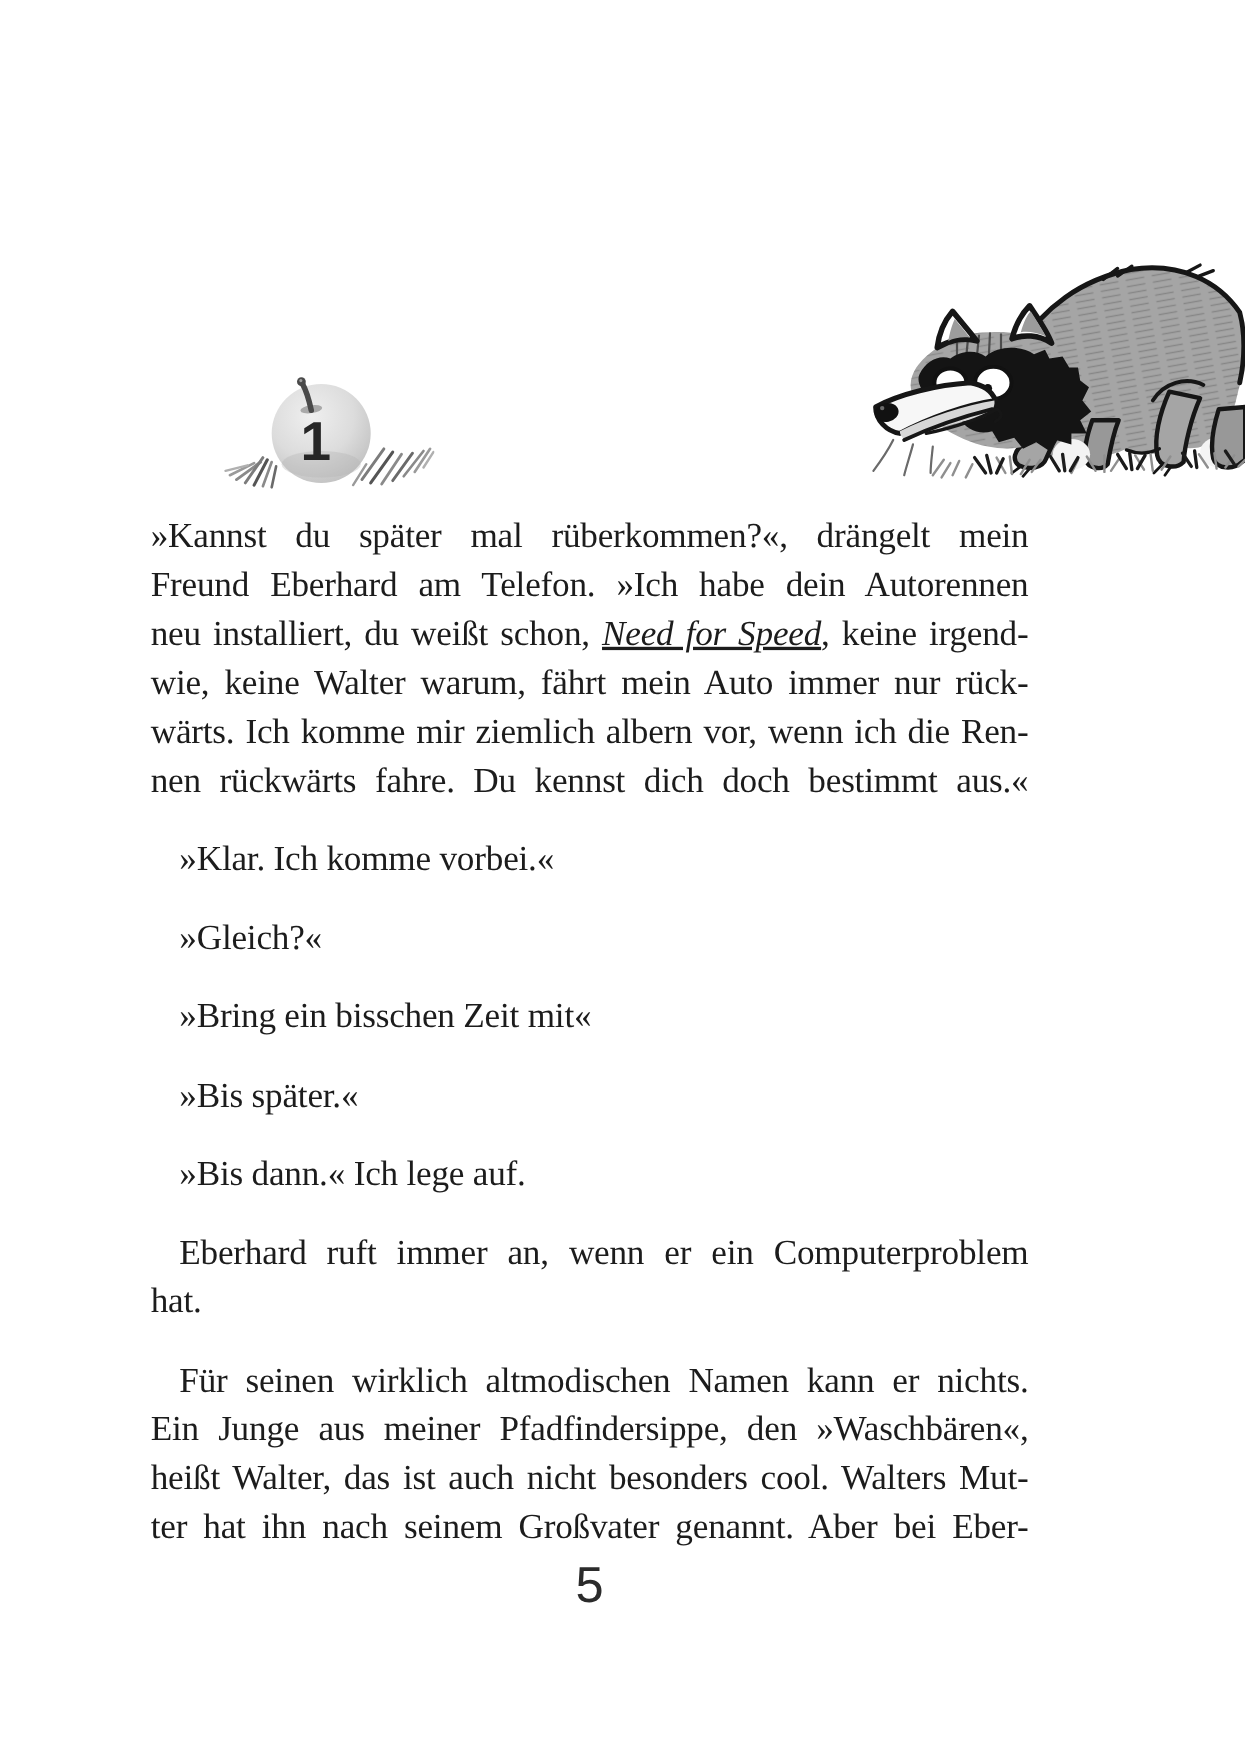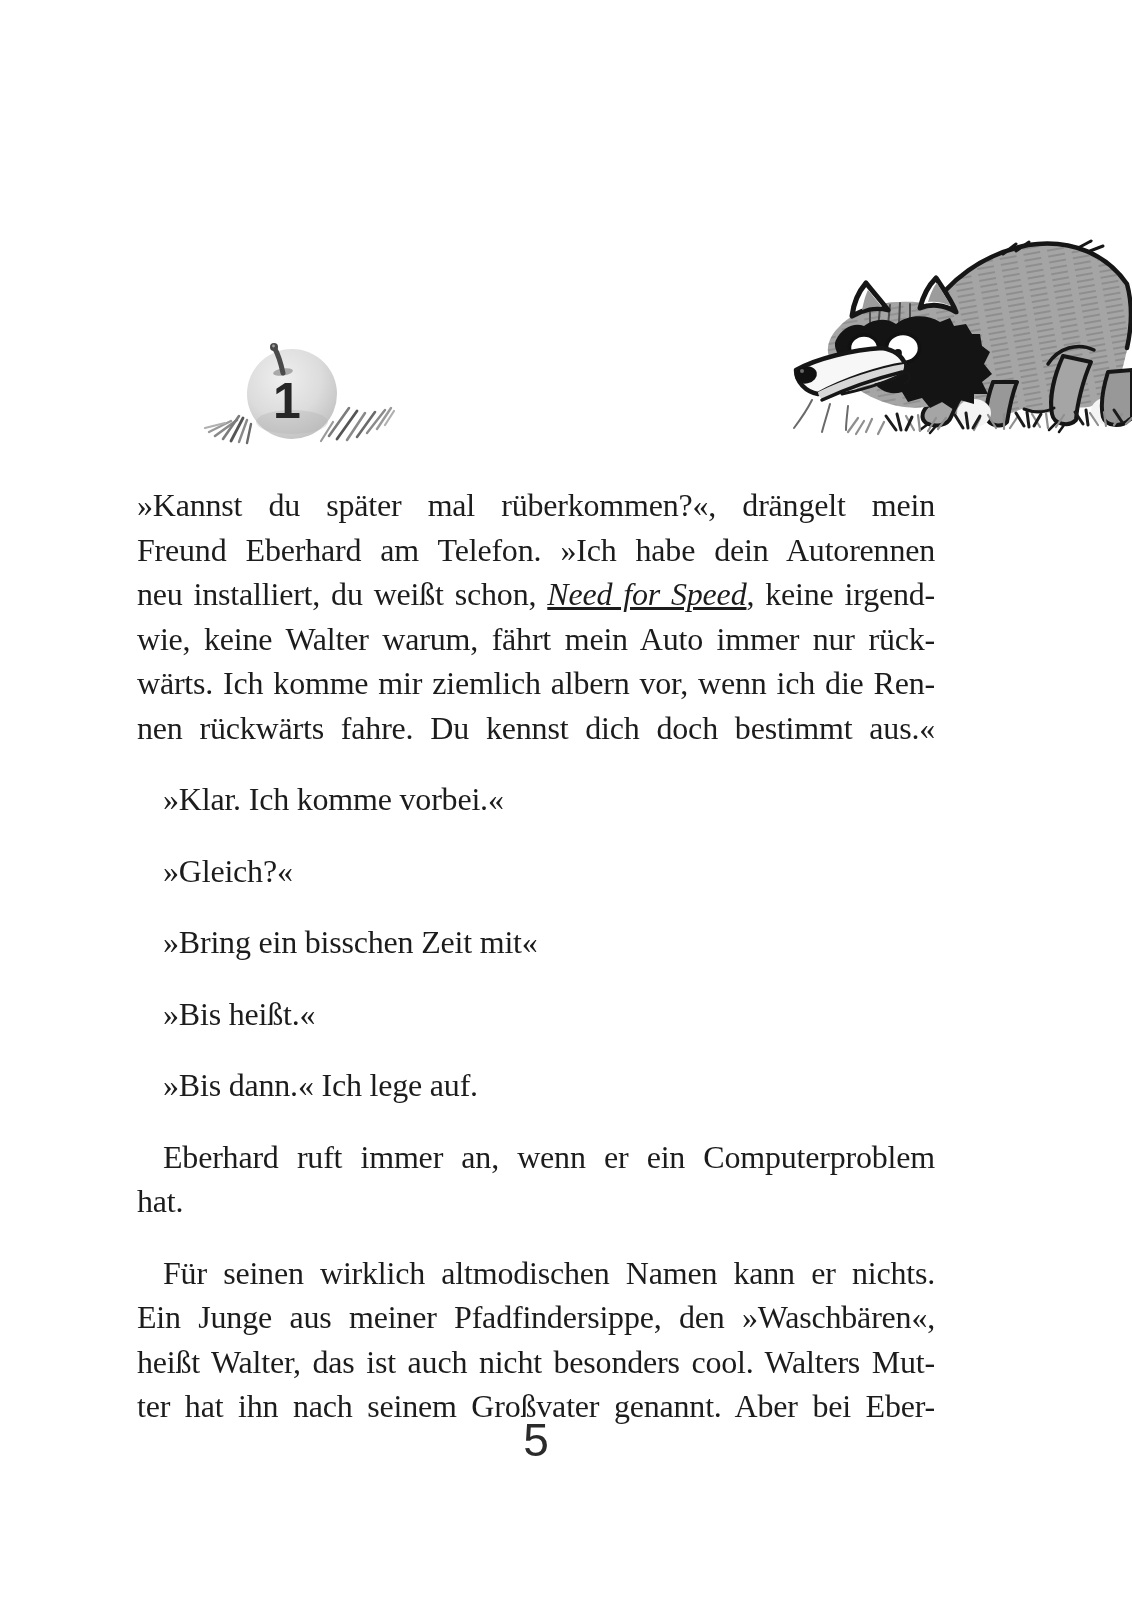--- a/index.html
+++ b/index.html
@@ -15,21 +15,21 @@
   .apple-illo {
     position: absolute; left: 195px; top: 308px;
     width: 200px; height: 140px;
   }
   .raccoon-illo {
     position: absolute; left: 778px; top: 222px;
     width: 354px; height: 218px;
   }
 
   .text-block {
-    position: absolute; left: 137px; top: 483px;
+    position: absolute; left: 137px; top: 464px;
     width: 798px;
     color: #1c1c1c;
     font-size: 32px;
     line-height: 44.5px;
     letter-spacing: -0.2px;
   }
   .line { text-align: left; }
   .line.indent { padding-left: 26px; margin-top: 27px; }
   .line.justify { text-align: justify; text-align-last: justify; }
   .it { font-style: italic; text-decoration: underline; }
@@ -230,21 +230,21 @@
   <div class="text-block">
       <div class="line justify"><span>»Kannst du später mal rüberkommen?«, drängelt mein</span></div>
       <div class="line justify"><span>Freund Eberhard am Telefon. »Ich habe dein Autorennen</span></div>
       <div class="line justify"><span>neu installiert, du weißt schon, </span><span class="it">Need for Speed</span><span>, keine irgend-</span></div>
       <div class="line justify"><span>wie, keine Walter warum, fährt mein Auto immer nur rück-</span></div>
       <div class="line justify"><span>wärts. Ich komme mir ziemlich albern vor, wenn ich die Ren-</span></div>
       <div class="line justify"><span>nen rückwärts fahre. Du kennst dich doch bestimmt aus.«</span></div>
       <div class="line indent"><span>»Klar. Ich komme vorbei.«</span></div>
       <div class="line indent"><span>»Gleich?«</span></div>
       <div class="line indent"><span>»Bring ein bisschen Zeit mit«</span></div>
-      <div class="line indent"><span>»Bis heißt.«</span></div>
+      <div class="line indent"><span>»Bis später.«</span></div>
       <div class="line indent"><span>»Bis dann.« Ich lege auf.</span></div>
       <div class="line indent justify"><span>Eberhard ruft immer an, wenn er ein Computerproblem</span></div>
       <div class="line"><span>hat.</span></div>
       <div class="line indent justify"><span>Für seinen wirklich altmodischen Namen kann er nichts.</span></div>
       <div class="line justify"><span>Ein Junge aus meiner Pfadfindersippe, den »Waschbären«,</span></div>
       <div class="line justify"><span>heißt Walter, das ist auch nicht besonders cool. Walters Mut-</span></div>
       <div class="line justify"><span>ter hat ihn nach seinem Großvater genannt. Aber bei Eber-</span></div>
     </div>
 
   <div class="page-number">5</div>

